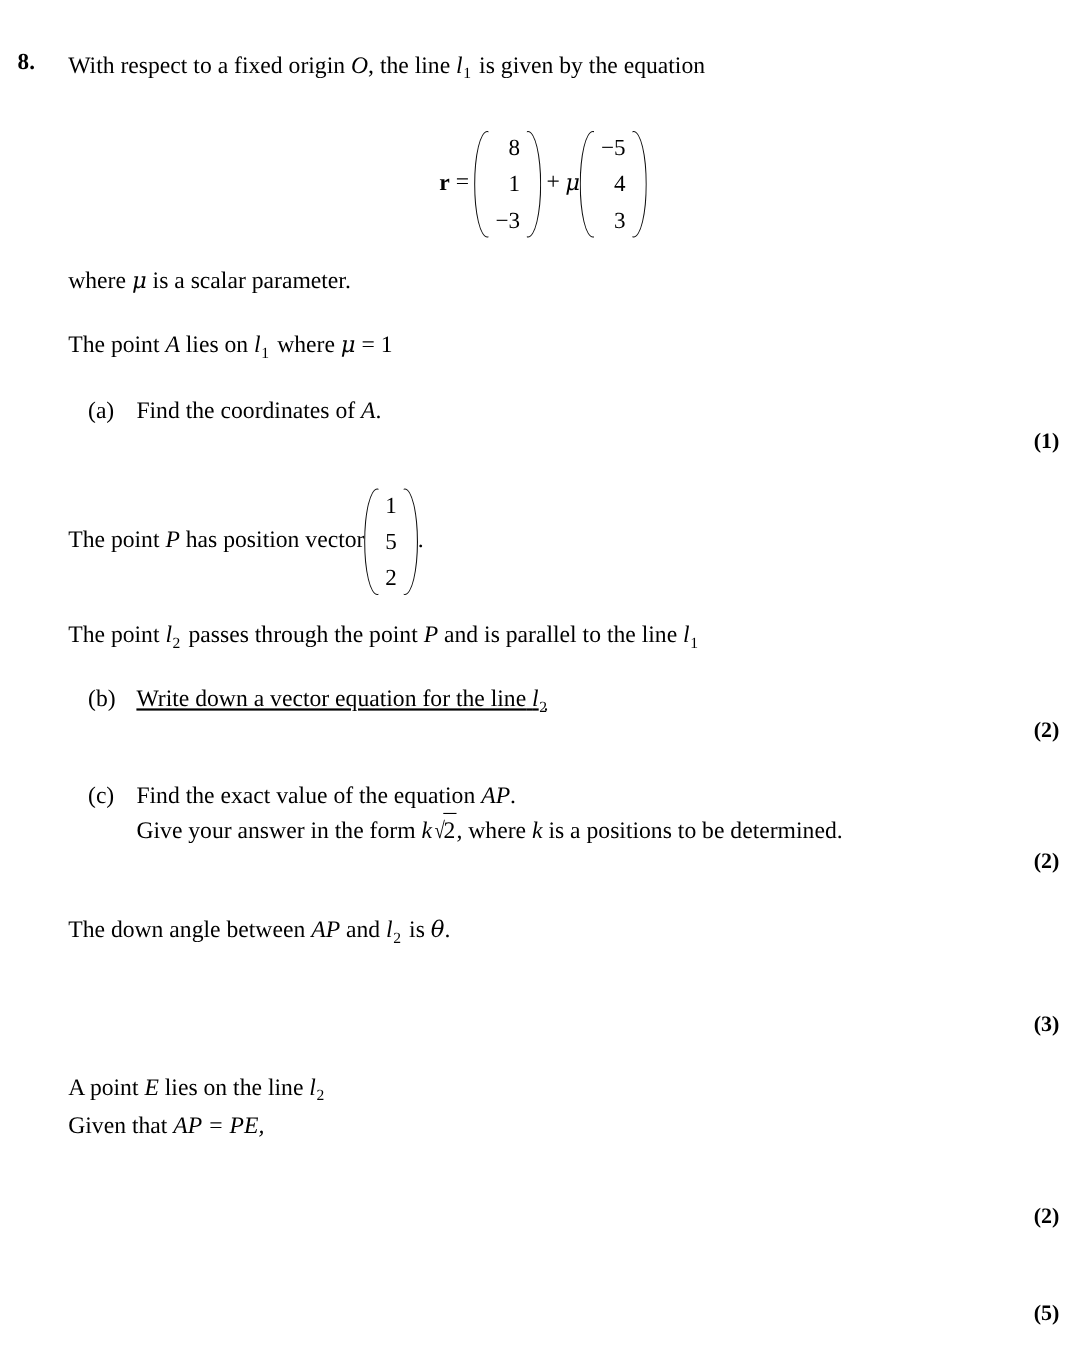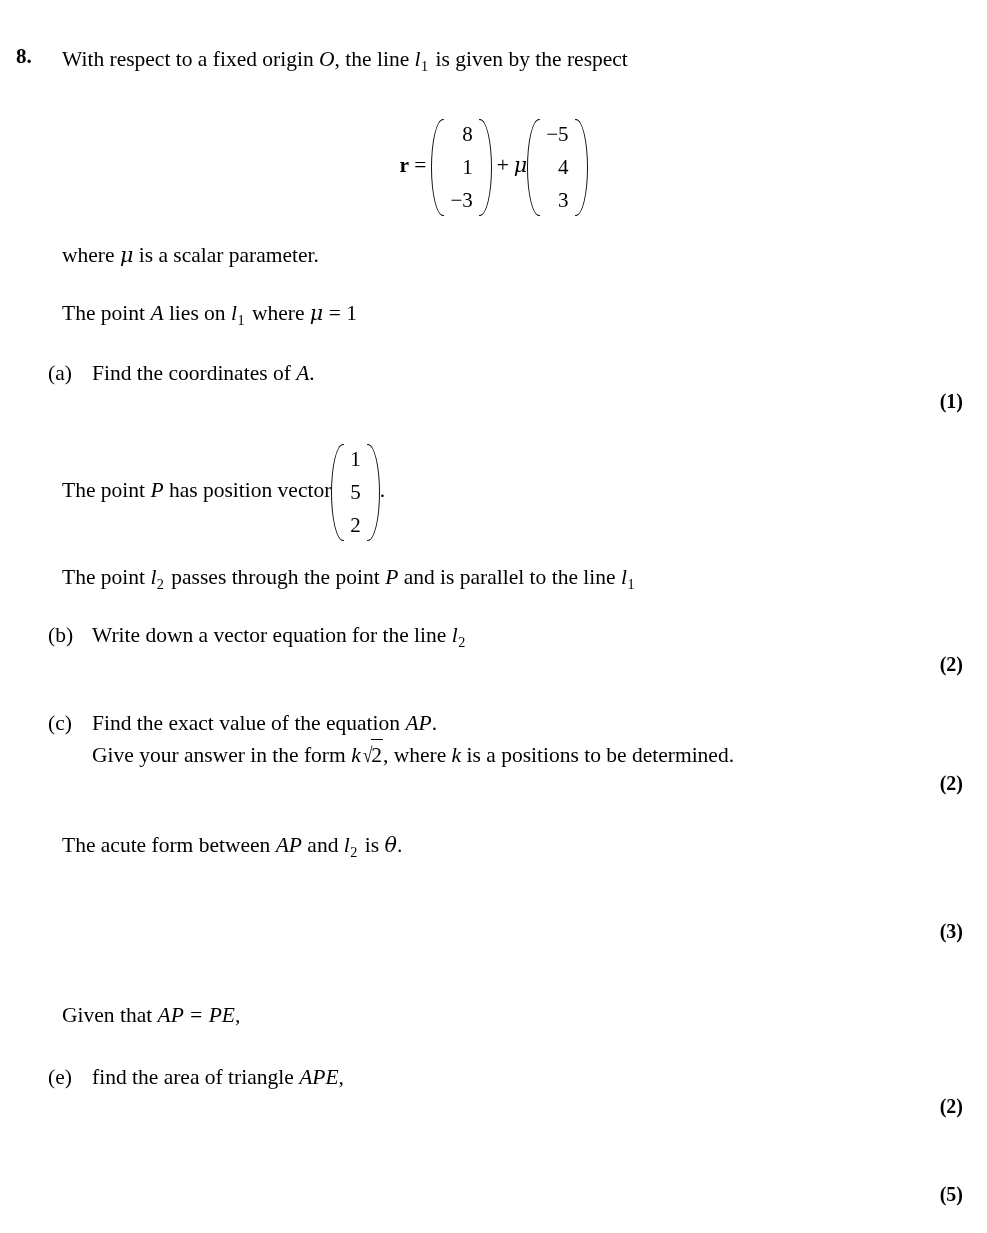--- a/index.html
+++ b/index.html
@@ -50,21 +50,21 @@
     left: 0;
     width: 963px;
     text-align: right;
     font-weight: bold;
     font-size: 20px;
   }
 
   
   .part {
     position: absolute;
-    left: 48px;
+    left: 80px;
     font-size: 21.5px;
     line-height: 31px;
   }
   .part .lbl {
     display: inline-block;
     width: 44px;
   }
   .part .cont {
     display: inline-block;
     padding-left: 44px;
@@ -159,21 +159,21 @@
 <body style="background: rgb(255, 255, 255); color: rgb(0, 0, 0);">
 
 <div class="page">
 
   <div class="row" style="top:44px;">
     <span class="qnum">8.</span>
     <span class="body">
       <span>With respect to a fixed origin</span>
       <i class="v">O</i><span>, the line</span>
       <span class="ell"><i class="v">l</i><span class="sub">1</span></span>
-      <span>is given by the respect</span>
+      <span>is given by the equation</span>
     </span>
   </div>
 
   <div class="equation" style="top:118px;">
     <span class="rbold">r</span><span class="op">=</span><span class="vec ralign">
       <span class="paren l"></span>
       <span class="col">
         <span>8</span>
         <span>1</span>
         <span>−3</span>
@@ -238,21 +238,21 @@
     <span class="body">
       <span>The point</span>
       <span class="ell"><i class="v">l</i><span class="sub">2</span></span>
       <span>passes through the point</span>
       <i class="v">P</i>
       <span>and is parallel to the line</span>
       <span class="ell"><i class="v">l</i><span class="sub">1</span></span>
     </span>
   </div>
 
-  <div class="part" style="top:620px;">
+  <div class="part" style="top:620px;text-decoration:underline;">
     <span class="lbl">(b)</span><span>Write down a vector equation for the line</span>
     <span class="ell"><i class="v">l</i><span class="sub">2</span></span>
   </div>
   <div class="row" style="top:653px;">
     <span class="marks">(2)</span>
   </div>
 
   <div class="part" style="top:708px;">
     <span class="lbl">(c)</span><span>Find the exact value of the equation</span>
     <i class="v">AP</i><span>.</span>
@@ -263,47 +263,49 @@
       <i class="v">k</i>
       <span>is a positions to be determined.</span>
     </span>
   </div>
   <div class="row" style="top:772px;">
     <span class="marks">(2)</span>
   </div>
 
   <div class="row" style="top:830px;">
     <span class="body">
-      <span>The acute form between</span>
+      <span>The down angle between</span>
       <i class="v">AP</i>
       <span>and</span>
       <span class="ell"><i class="v">l</i><span class="sub">2</span></span>
       <span>is</span>
       <span class="thet">θ</span><span>.</span>
     </span>
   </div>
 
   <div class="row" style="top:920px;">
     <span class="marks">(3)</span>
   </div>
 
   <div class="row" style="top:975px;">
     <span class="body tight">
+      <span>
+        <span>A point</span>
+        <i class="v">E</i>
+        <span>lies on the line</span>
+        <span class="ell"><i class="v">l</i><span class="sub">2</span></span>
+      </span>
       <br>
       <span>
         <span>Given that</span>
         <i class="v">AP = PE,</i>
       </span>
     </span>
   </div>
 
-  <div class="part" style="top:1062px;">
-    <span class="lbl">(e)</span><span>find the area of triangle</span>
-    <i class="v">APE</i><span>,</span>
-  </div>
   <div class="row" style="top:1095px;">
     <span class="marks">(2)</span>
   </div>
 
   <div class="row" style="top:1183px;">
     <span class="marks">(5)</span>
   </div>
 
 </div>
 

